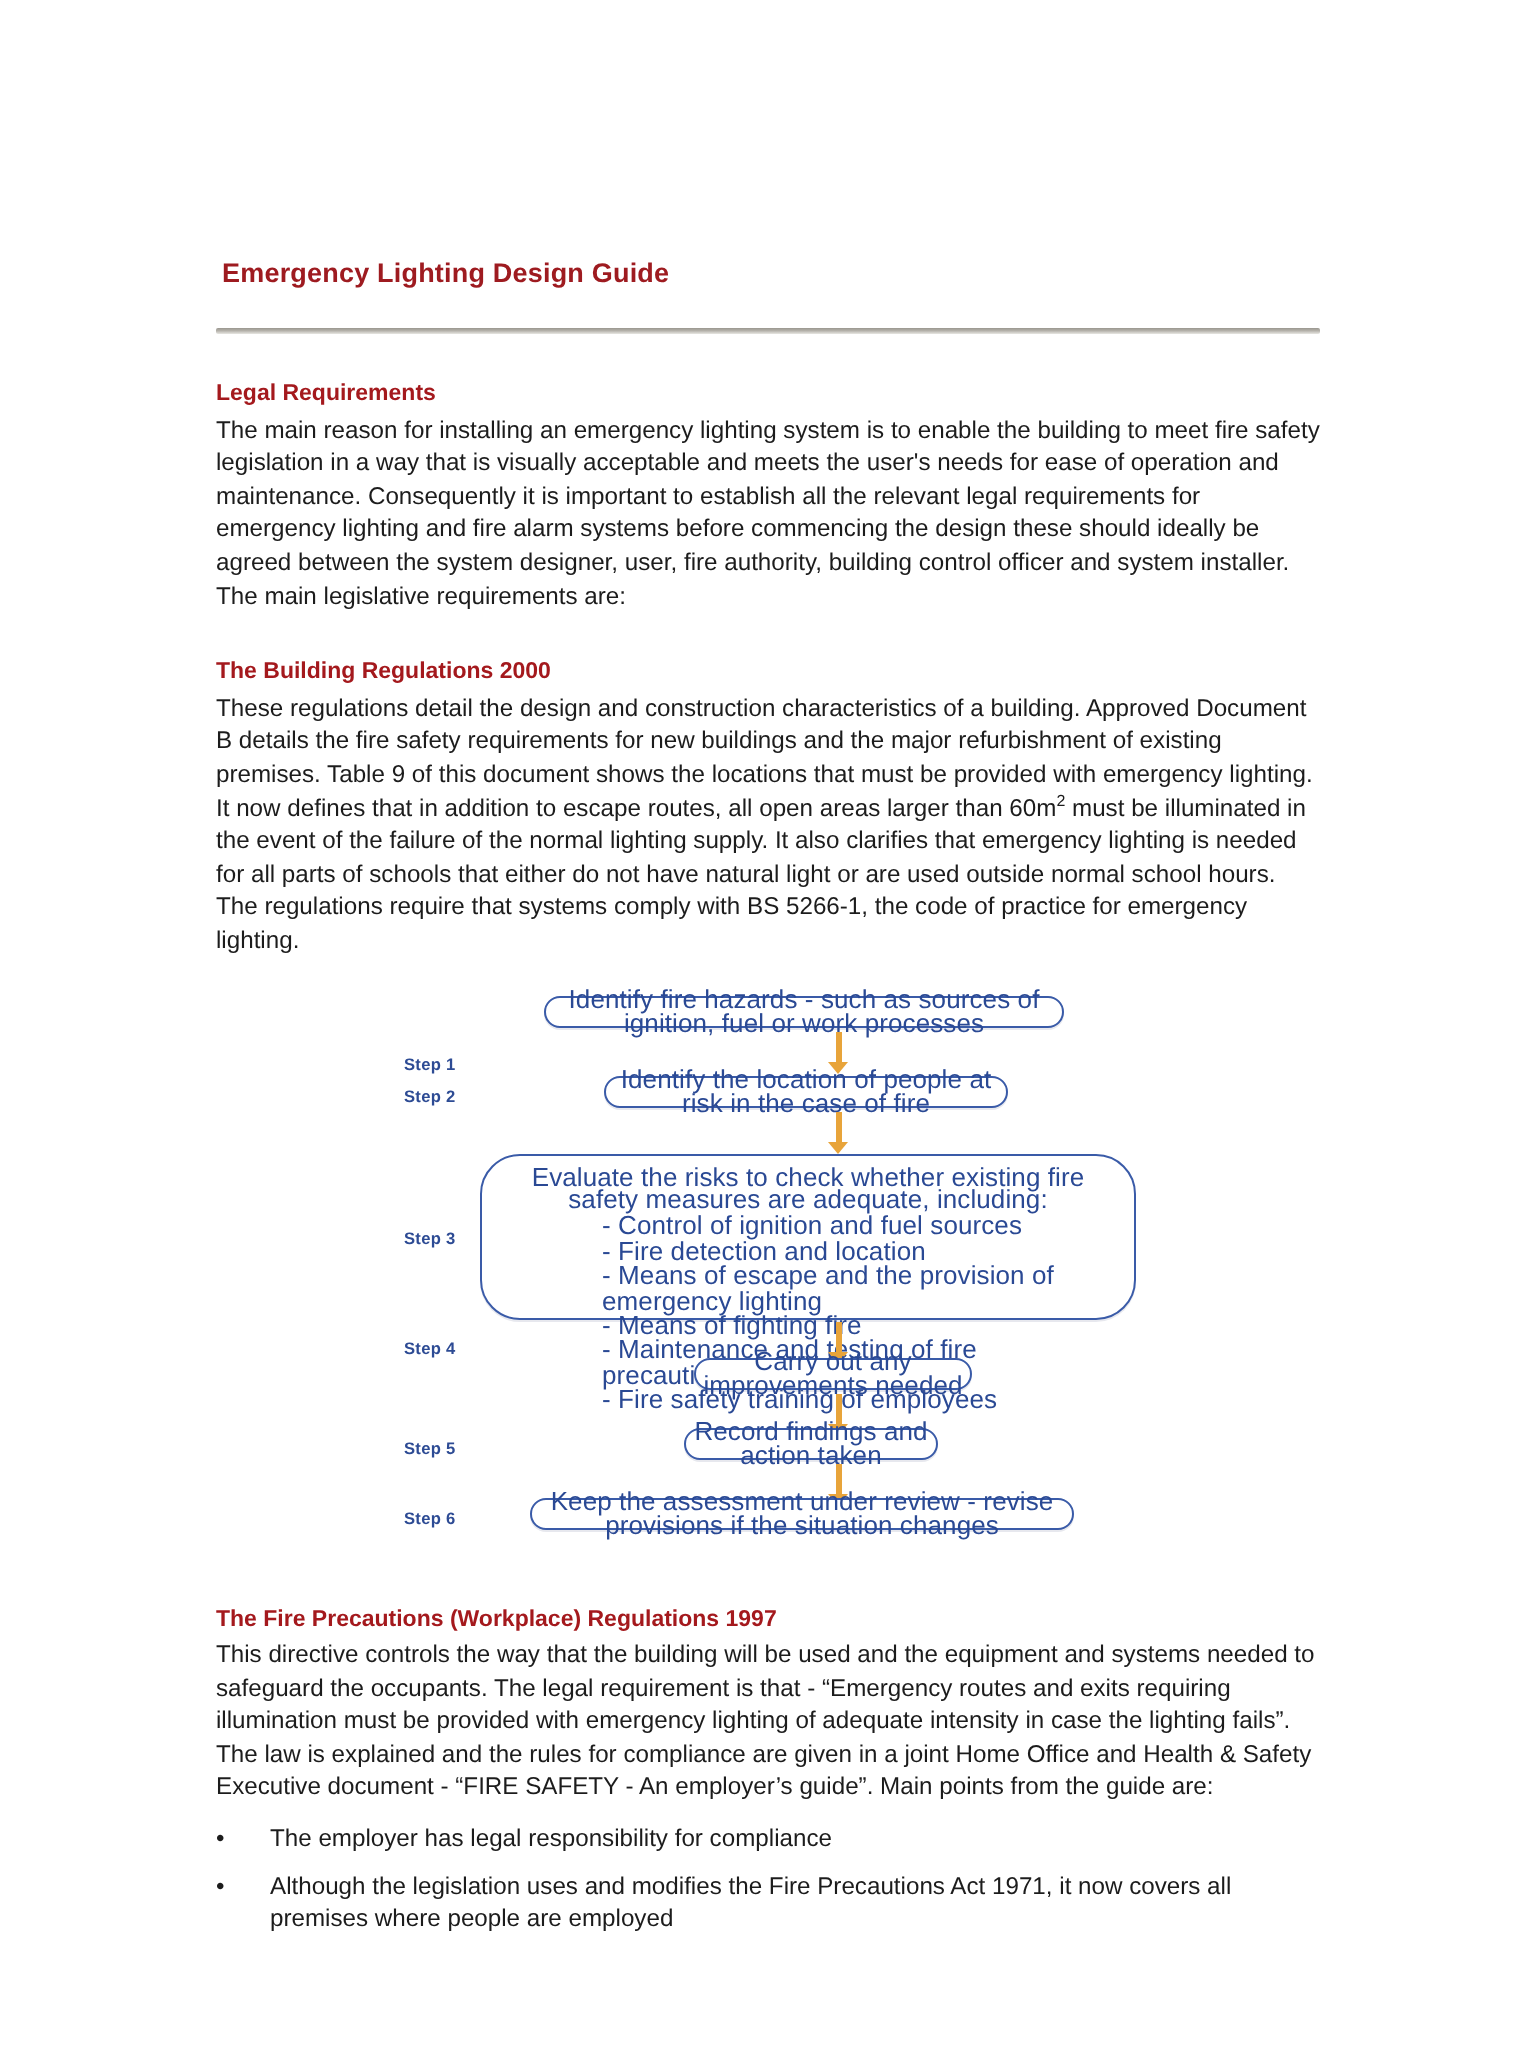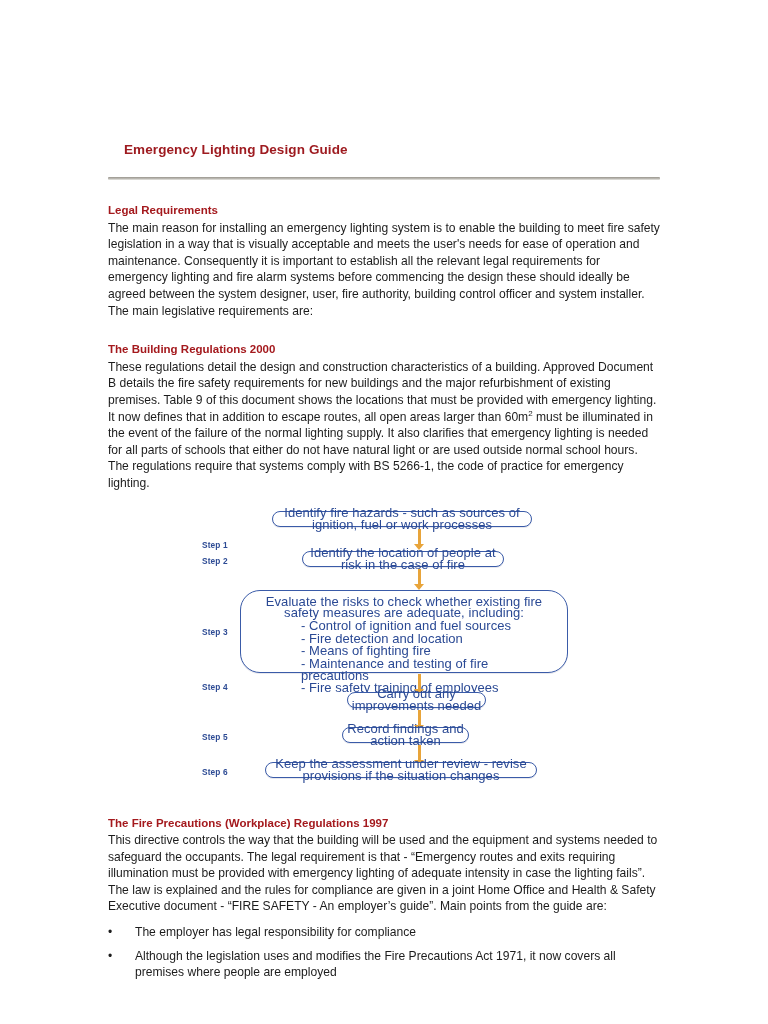--- a/index.html
+++ b/index.html
@@ -30,21 +30,21 @@
     top: 126px;
     width: 552px;
   }
 
   
   .doc-title {
     font-size: 13.5px;
     font-weight: bold;
     color: #9e1b20;
     letter-spacing: 0.1px;
-    margin: 16px;
+    margin: 3px;
     line-height: 1.2;
   }
 
   .title-rule {
     margin-top: 19px;
     height: 3px;
     width: 552px;
     background: linear-gradient(to bottom, #9a978f 0%, #b4b1aa 45%, #e8e7e3 100%);
     border-radius: 1px;
   }
@@ -214,20 +214,21 @@
       <div class="fc-arrow" style="left:306px; top:55px; height:22px;">
         <div class="shaft" style="height:16px;"></div>
         <div class="head" style="top:15px;"></div>
       </div>
 
       <div class="step-label" style="top:113px;">Step 3</div>
       <div class="fc-box tall" style="left:132px; top:76px; width:328px; height:83px;">
         <span class="lead">Evaluate the risks to check whether existing fire safety measures are adequate, including:</span>
         <span class="sub">- Control of ignition and fuel sources</span>
         <span class="sub">- Fire detection and location</span>
+        <span class="sub">- Means of escape and the provision of emergency lighting</span>
         <span class="sub">- Means of fighting fire</span>
         <span class="sub">- Maintenance and testing of fire precautions</span>
         <span class="sub">- Fire safety training of employees</span>
       </div>
       <div class="fc-arrow" style="left:306px; top:160px; height:22px;">
         <div class="shaft" style="height:16px;"></div>
         <div class="head" style="top:15px;"></div>
       </div>
 
       <div class="step-label" style="top:168px;">Step 4</div>

